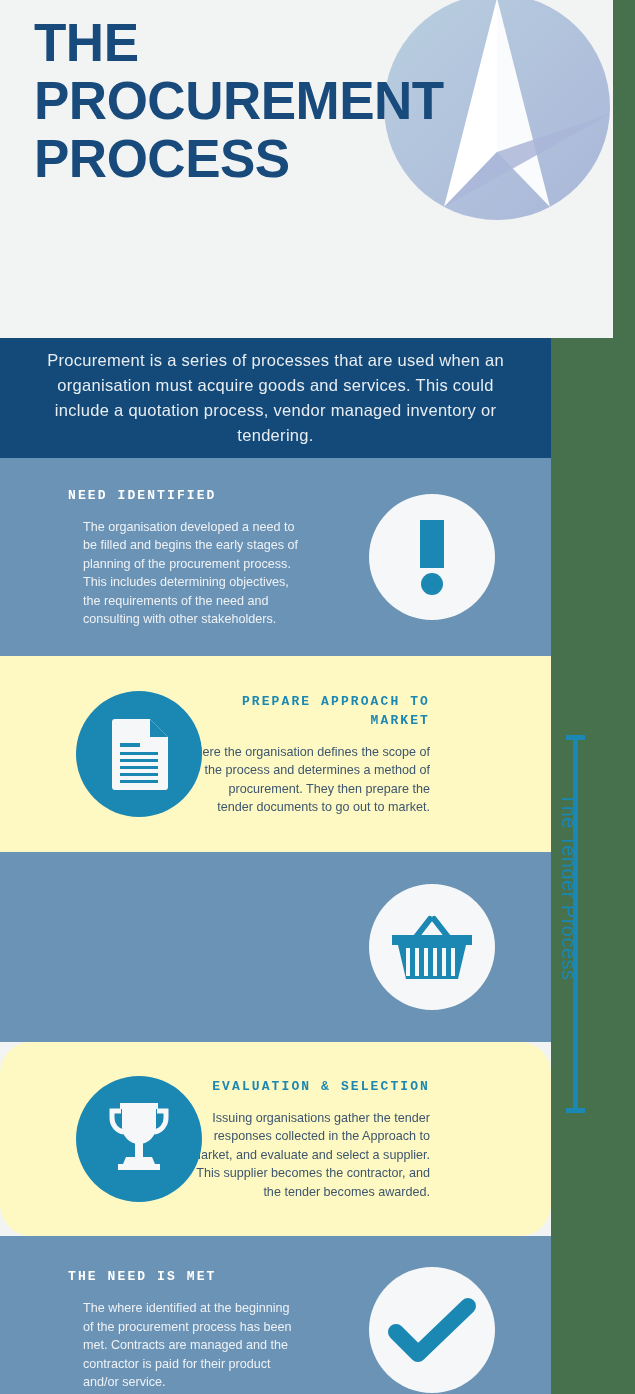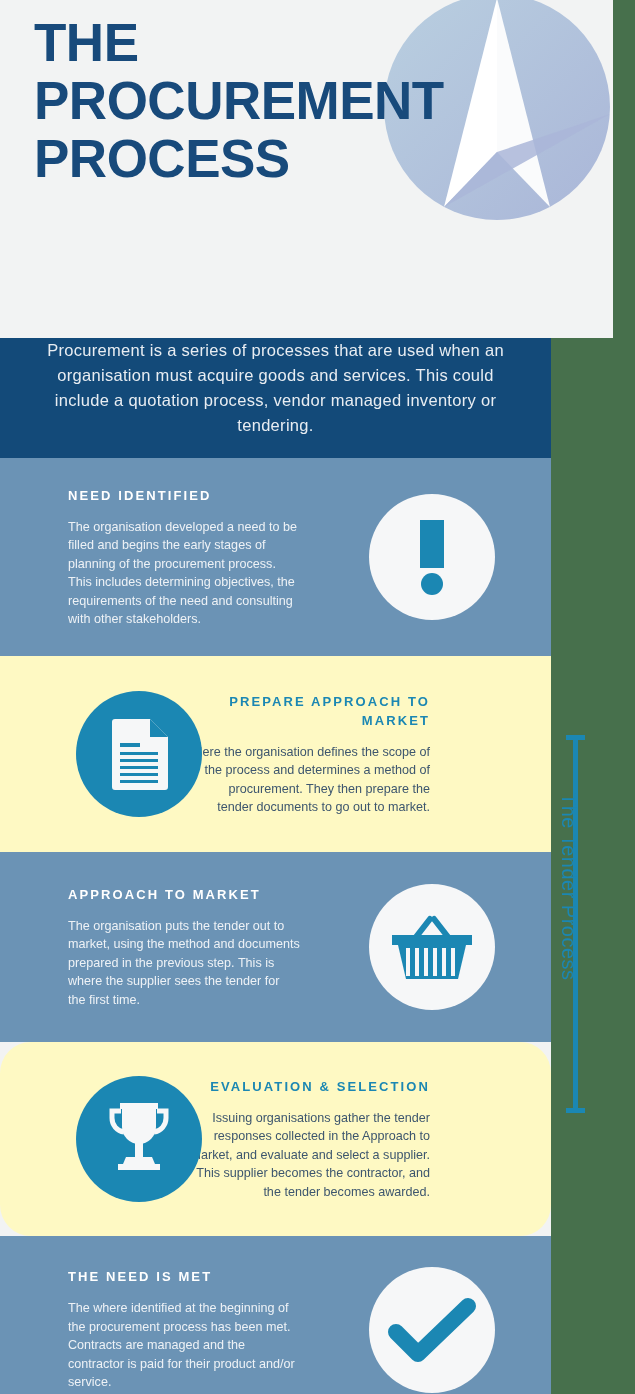--- a/index.html
+++ b/index.html
@@ -37,21 +37,21 @@
     font-weight: 700;
     font-size: 53px;
     line-height: 58px;
     letter-spacing: -0.5px;
   }
   
   .intro {
     position: relative;
     width: 551px; height: 120px;
     background: #134a79;
-    display: flex; align-items: flex-start; justify-content: center;
+    display: flex; align-items: center; justify-content: center;
   }
   .intro p {
     color: #e8edf2;
     font-size: 16.5px;
     line-height: 25px;
     letter-spacing: 0.3px;
     text-align: center;
     width: 490px;
   }
   
@@ -72,29 +72,30 @@
   .text-col { width: 300px; }
   .text-col.left  { padding-left: 68px; text-align: left; }
   .text-col.right { padding-right: 60px; text-align: right; margin-left: 190px; }
 
   .step-title {
     font-weight: 700;
     font-size: 13px;
     letter-spacing: 2.1px;
     margin-bottom: 13px;
     line-height: 19px;
+    font-family: Liberation Mono, monospace;
   }
   .step.blue .step-title  { color: #ffffff; }
   .step.light .step-title { color: #1b87b3; }
 
   .step-body {
     font-size: 12.6px;
     line-height: 18.5px;
   }
-  .step.blue .step-body  { color: #eef2f6; }
+  .step.blue .step-body  { color: #eef2f6; margin-left: 15px; }
   .step.light .step-body { color: #3d566e; }
 
   
   .icon-circle {
     position: absolute;
     width: 126px; height: 126px;
     border-radius: 50%;
     display: flex; align-items: center; justify-content: center;
   }
   .icon-circle.on-right { right: 56px; }
@@ -192,24 +193,20 @@
         </g>
       </svg>
     </div>
     <div class="text-col right">
       <div class="step-title">PREPARE APPROACH TO MARKET</div>
       <div class="step-body">Here the organisation defines the scope of the process and determines a method of procurement. They then prepare the tender documents to go out to market.</div>
     </div>
   </div>
 
   <div class="step blue h190">
-    <div class="text-col left">
-      <div class="step-title">APPROACH TO MARKET</div>
-      <div class="step-body">The organisation puts the tender out to market, using the method and documents prepared in the previous step. This is where the supplier sees the tender for the first time.</div>
-    </div>
     <div class="icon-circle white on-right">
       <svg width="84" height="72" viewBox="0 0 84 72">
         <g stroke="#1b87b3" stroke-width="6" fill="none" stroke-linecap="round">
           <line x1="26" y1="26" x2="40" y2="8"></line>
           <line x1="58" y1="26" x2="44" y2="8"></line>
         </g>
         <rect x="2" y="24" width="80" height="10" fill="#1b87b3"></rect>
         <path d="M8 34 H76 L68 68 H16 Z" fill="#1b87b3"></path>
         <g fill="#f6f7f8">
           <rect x="16" y="37" width="4" height="28"></rect>

